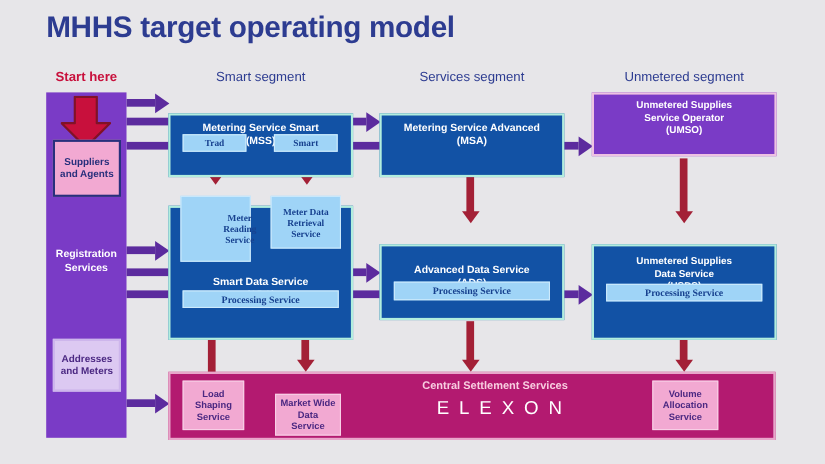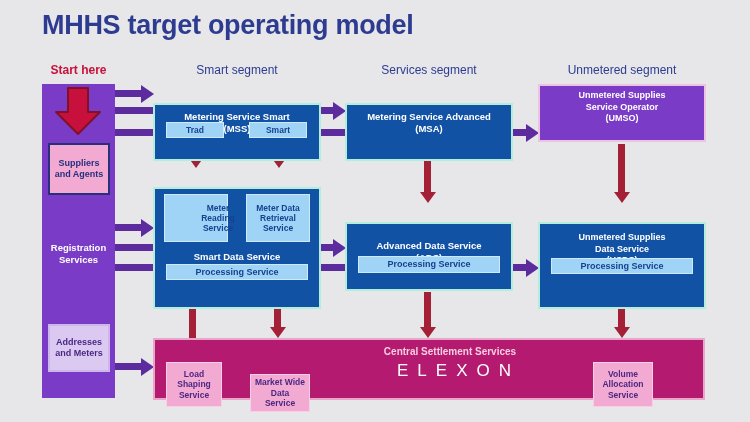--- a/index.html
+++ b/index.html
@@ -11,28 +11,28 @@
     --pink-text:#f8cde0; --dark-purple-text:#4b2882; --suppliers-border:#28307c;
   }
   html,body{margin:0;padding:0;}
   body{background:var(--background); font-family:"Liberation Sans","DejaVu Sans",sans-serif;}
   .stage{position:relative;width:750px;height:422px;background:var(--background);overflow:hidden;}
   .abs{position:absolute;}
   .title{left:42px;top:10px;font-size:27px;font-weight:800;color:var(--navy);letter-spacing:-0.3px;white-space:nowrap;}
   .seg-label{top:63px;font-size:12px;font-weight:normal;color:var(--navy);text-align:center;}
   .start-label{left:42px;top:63px;width:73px;font-size:12px;font-weight:bold;color:var(--crimson);text-align:center;}
   .sidebar{left:42px;top:84px;width:73px;height:314px;background:var(--purple);z-index:2;}
-  .pre{white-space:pre-line;margin-top:16px;}
+  .pre{white-space:pre-line;}
   .box{z-index:3;box-sizing:border-box;display:flex;flex-direction:column;align-items:center;}
   .blue{background:var(--blue-box);border:2px solid var(--mint-border);margin-top:19px;}
   .purplebox{background:var(--purple);border:2px solid #eec2e2;}
   .box-title{color:#fff;font-weight:bold;font-size:9.5px;line-height:1.3;text-align:center;margin-top:6px;}
   .subbox{position:absolute;background:var(--light-blue);border:1.5px solid var(--light-blue-border);
           box-sizing:border-box;display:flex;align-items:center;justify-content:center;
-          color:var(--box-text-navy);font-weight:bold;font-size:8.5px;line-height:1.2;text-align:center;z-index:4;}
+          color:var(--box-text-navy);font-weight:bold;font-size:8.5px;line-height:1.2;text-align:center;z-index:4;font-family:Liberation Serif, serif;}
   .pinkbox{position:absolute;background:var(--pink-box);border:1.5px solid var(--pink-border);
           box-sizing:border-box;display:flex;align-items:center;justify-content:center;
           color:var(--dark-purple-text);font-weight:bold;font-size:8.5px;line-height:1.25;text-align:center;z-index:4;}
   .suppliers{left:48px;top:127px;width:62px;height:52px;background:var(--pink-box);
           border:2px solid var(--suppliers-border);box-sizing:border-box;display:flex;align-items:center;justify-content:center;
           color:var(--suppliers-border);font-weight:bold;font-size:9px;line-height:1.25;text-align:center;z-index:4;}
   .addresses{left:48px;top:308px;width:62px;height:48px;background:var(--lavender-box);
           border:2px solid var(--lavender-border);box-sizing:border-box;display:flex;align-items:center;justify-content:center;
           color:var(--dark-purple-text);font-weight:bold;font-size:9px;line-height:1.25;text-align:center;z-index:4;}
   .registration{left:42px;top:226px;width:73px;color:#fff;font-weight:bold;font-size:9.5px;line-height:1.3;text-align:center;z-index:4;}
@@ -119,21 +119,21 @@
   <div class="abs box purplebox" style="left:538px;top:84px;width:168px;height:58px;">
     <div class="box-title pre" style="margin-top:4px;font-size:9px;">Unmetered Supplies
 Service Operator
 (UMSO)</div>
   </div>
 
   <div class="abs box blue" style="left:153px;top:168px;width:168px;height:122px;">
     <div class="box-title pre" style="margin-top:62px;">Smart Data Service
 (SDS)</div>
   </div>
-  <div class="subbox pre" style="left:164px;top:178px;width:64px;height:48px;padding-left:44px;">Meter
+  <div class="subbox pre" style="left:164px;top:178px;width:64px;height:60px;padding-left:44px;">Meter
 Reading
 Service</div>
   <div class="subbox pre" style="left:246px;top:178px;width:64px;height:48px;">Meter Data
 Retrieval
 Service</div>
   <div class="subbox" style="left:166px;top:264px;width:142px;height:16px;font-size:9px;">Processing Service</div>
 
   <div class="abs box blue" style="left:345px;top:203px;width:168px;height:69px;">
     <div class="box-title pre" style="margin-top:16px;">Advanced Data Service
 (ADS)</div>

